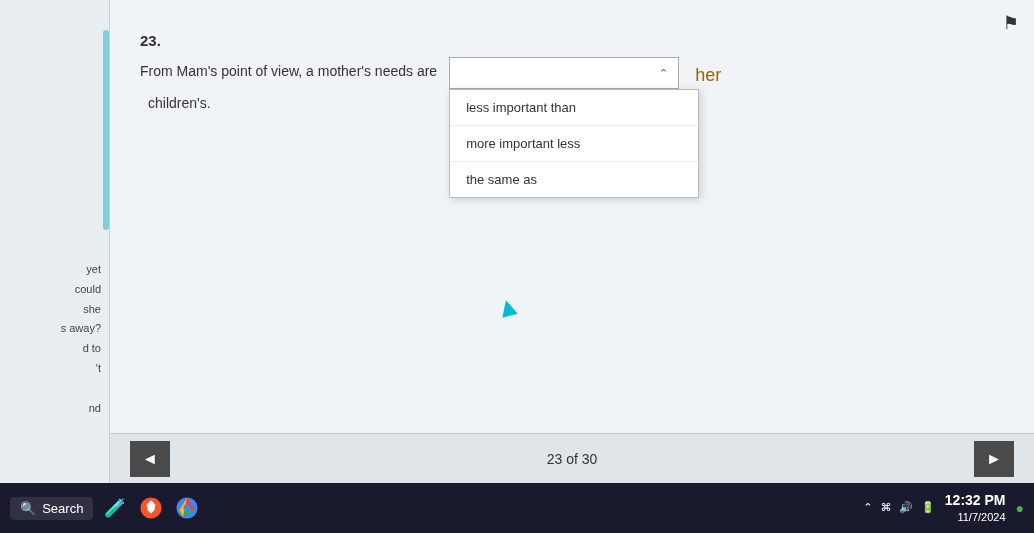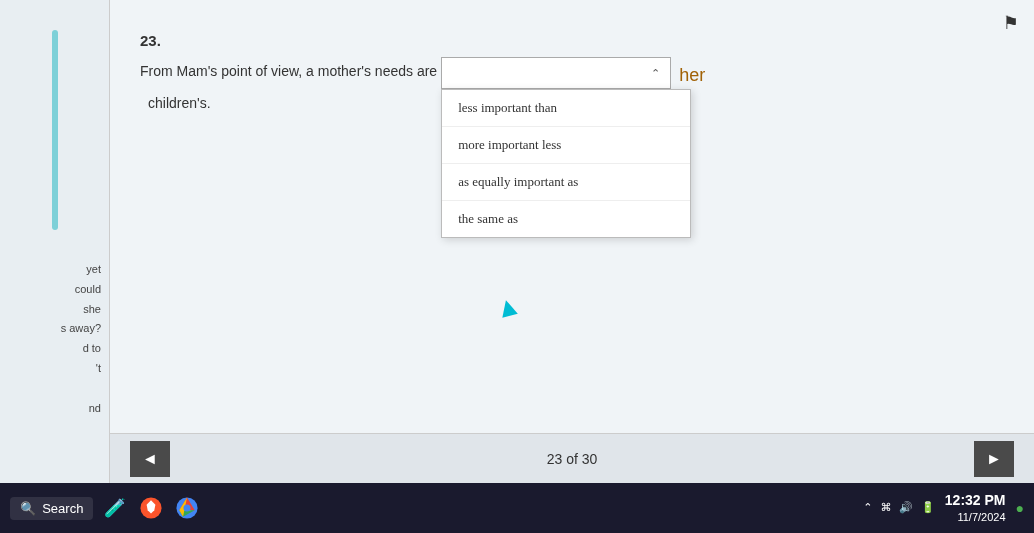--- a/index.html
+++ b/index.html
@@ -17,21 +17,21 @@
     .sidebar {
       position: absolute;
       top: 0;
       left: 0;
       width: 110px;
       bottom: 50px;
       background: #e8eef2;
       border-right: 1px solid #ccc;
       display: flex;
       flex-direction: column;
-      align-items: center;
+      align-items: flex-end;
       padding-top: 10px;
     }
 
     .sidebar-bar {
       width: 6px;
       height: 200px;
       background: #7dd0d8;
       border-radius: 3px;
       margin-top: 20px;
     }
@@ -98,21 +98,20 @@
 
     .dropdown-menu {
       position: absolute;
       top: 32px;
       left: 0;
       width: 250px;
       background: white;
       border: 1px solid #bbb;
       box-shadow: 2px 2px 8px rgba(0,0,0,0.15);
       z-index: 100;
-      font-family: Liberation Serif, serif;
     }
 
     .dropdown-item {
       padding: 10px 16px;
       font-size: 13px;
       color: #333;
       cursor: pointer;
       border-bottom: 1px solid #eee;
     }
 
@@ -253,33 +252,32 @@
     <div style="margin-top:20px;">nd</div>
   </div>
 </div>
 
 <div class="question-area" style="position:absolute; left:110px; top:0; right:0; bottom:50px; background:#f0f4f7; padding:20px 30px;">
 
   <div class="flag-icon">⚑</div>
 
   <div class="question-number">23.</div>
 
-  <div style="display:flex; flex-wrap:wrap; align-items:flex-start; margin-top:8px; gap:4px;">
+  <div style="display:flex; flex-wrap:wrap; align-items:flex-start; margin-top:8px; gap:12px;">
     <span style="font-size:14px; color:#333; line-height:2;">From Mam's point of view, a mother's needs are</span>
 
     <div class="dropdown-container">
       <div class="dropdown-trigger">
         <span></span>
         <span class="dropdown-chevron">⌃</span>
       </div>
       
       <div class="dropdown-menu">
         <div class="dropdown-item">less important than</div>
         <div class="dropdown-item">more important less</div>
-        <div class="dropdown-item">as equally important as</div>
         <div class="dropdown-item">the same as</div>
       </div>
     </div>
 
     <span style="font-size:18px; color:#a16207; line-height:2; margin-left:4px;">her</span>
   </div>
 
   <div style="font-size:14px; color:#333; margin-top:2px; margin-left:8px;">children's.</div>
 
   <div class="cursor"></div>

